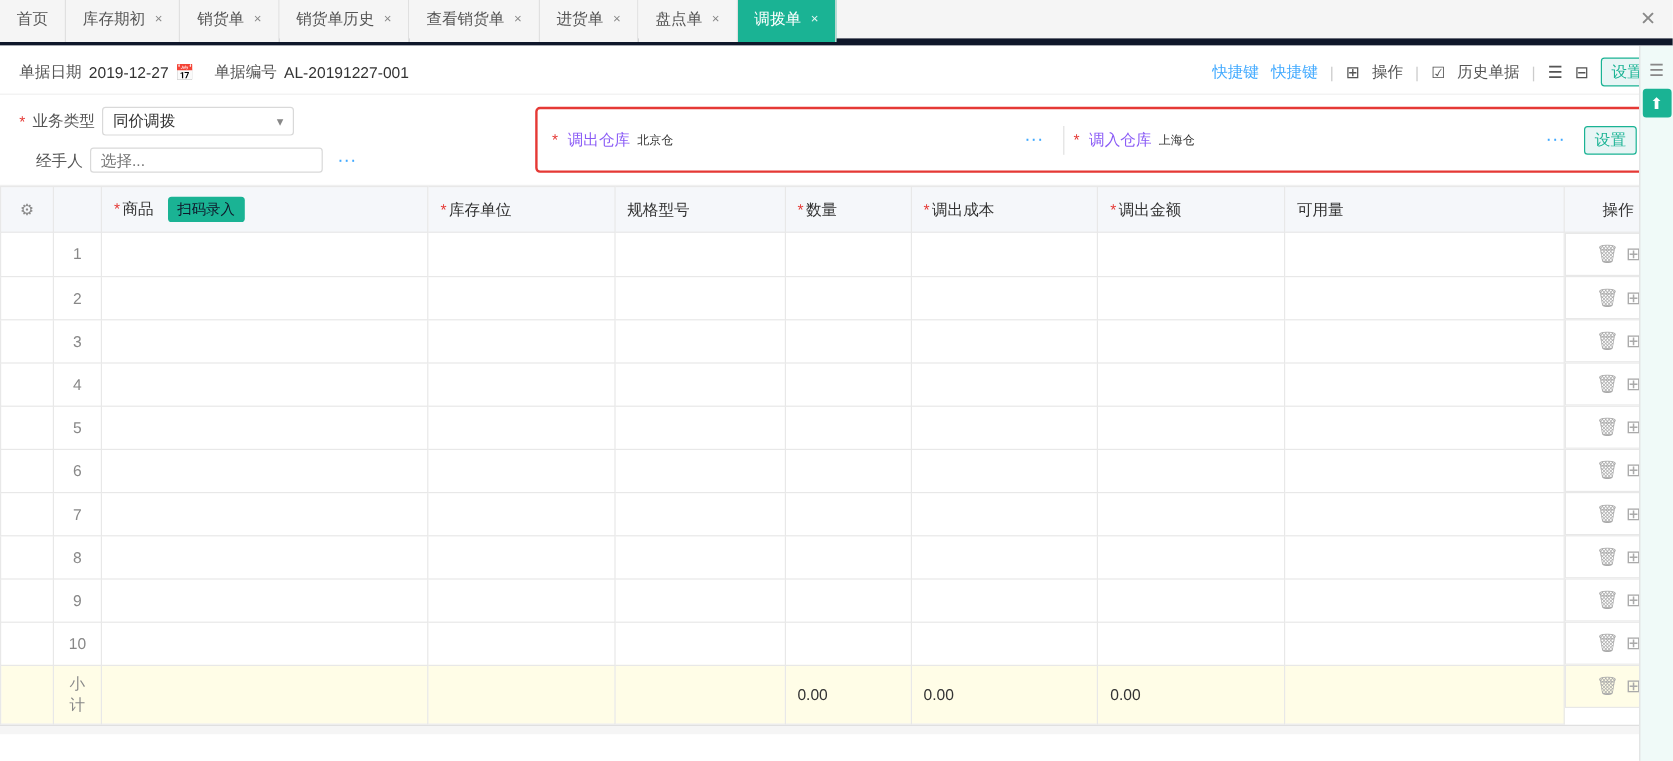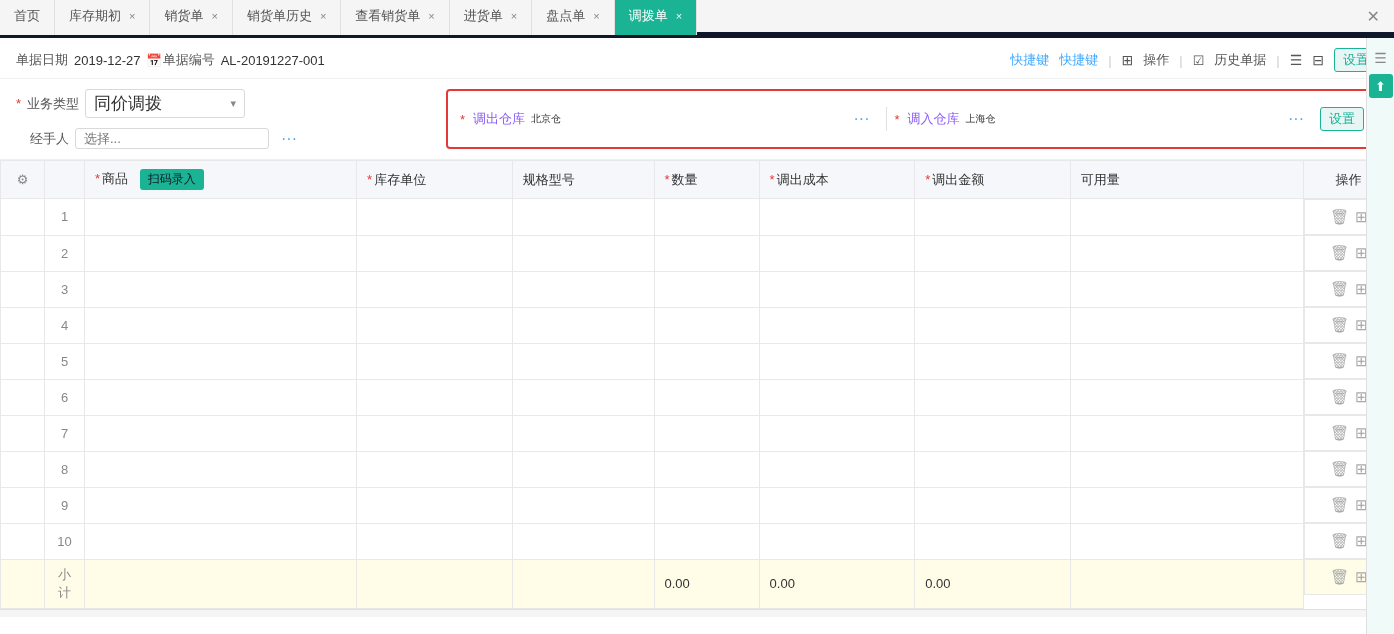--- a/index.html
+++ b/index.html
@@ -57,20 +57,21 @@
     .form-header {
       display: flex;
       align-items: center;
       padding: 10px 16px 6px 16px;
       gap: 24px;
       border-bottom: 1px solid #f0f0f0;
     }
     .form-header-left {
       display: flex;
       align-items: center;
+      gap: 16px;
       flex: 1;
     }
     .form-field-group {
       display: flex;
       align-items: center;
       gap: 6px;
     }
     .form-field-group label { font-size: 13px; color: #555; white-space: nowrap; }
     .form-field-group .field-value { font-size: 13px; color: #333; }
     .field-icon { color: #888; font-size: 13px; cursor: pointer; }
@@ -144,21 +145,21 @@
       display: flex;
       align-items: center;
       border: 1px solid #d9d9d9;
       border-radius: 3px;
       background: #fff;
       padding: 2px 8px;
       min-width: 160px;
       cursor: pointer;
       gap: 6px;
     }
-    .select-wrapper .select-value { flex: 1; font-size: 17px; }
+    .select-wrapper .select-value { flex: 1; font-size: 13px; }
     .select-arrow { color: #888; font-size: 11px; }
 
     .person-field {
       display: flex;
       align-items: center;
       gap: 6px;
     }
     .person-input {
       border: 1px solid #d9d9d9;
       border-radius: 3px;

